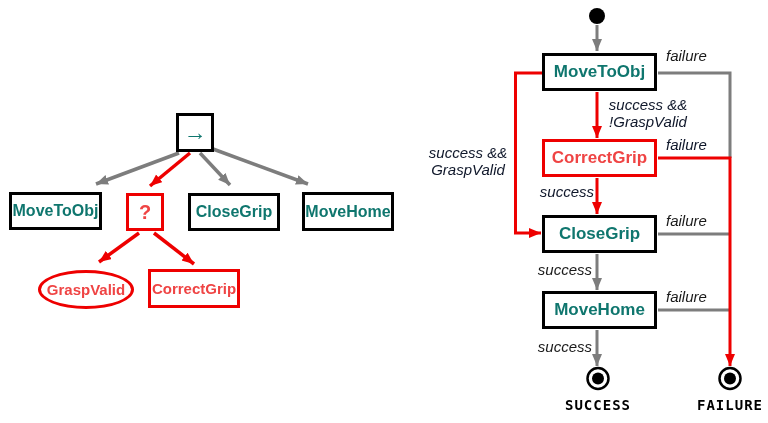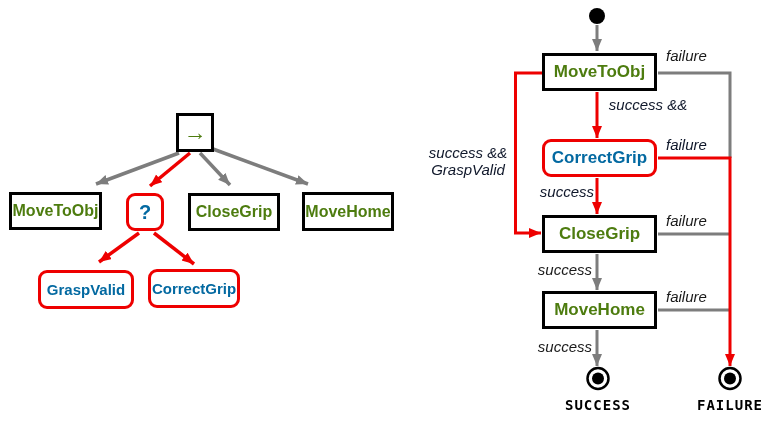--- a/index.html
+++ b/index.html
@@ -2,24 +2,24 @@
 <html><head>
 <meta charset="utf-8">
 <style>
   * { margin:0; padding:0; box-sizing:border-box; }
   body { background:#ffffff; font-family:"Liberation Sans","DejaVu Sans",sans-serif; }
   .stage { position:relative; width:768px; height:423px; background:#ffffff; overflow:hidden; }
   svg.edges { position:absolute; left:0; top:0; width:768px; height:423px; }
 
   .node {
     position:absolute; display:flex; align-items:center; justify-content:center;
-    border:3px solid #000; background:#fff; color:#4d7c0f; font-weight:bold;
+    border:3px solid #000; background:#fff; color:#0f766e; font-weight:bold;
     font-size:16px; text-align:center; white-space:nowrap;
   }
-  .node.red { border-color:#ee0000; color:#0369a1;border-radius:9px; }
+  .node.red { border-color:#ee0000; color:#ef4444; }
   .ellipse { border-radius:50%; }
 
   .lbl {
     position:absolute; font-style:italic; font-size:15px; color:#1a1a1a;
     white-space:nowrap; line-height:17px;
   }
   .lbl.red { color:#0f172a; }
   .lbl.center { text-align:center; }
   .lbl.right { text-align:right; }
 
@@ -100,20 +100,21 @@
   <div class="node sm-cg">CloseGrip</div>
   <div class="node sm-mh">MoveHome</div>
 
   <div class="lbl" style="left:666px; top:47px; width:50px;">failure</div>
   <div class="lbl red" style="left:666px; top:136px; width:50px;">failure</div>
   <div class="lbl" style="left:666px; top:212px; width:50px;">failure</div>
   <div class="lbl" style="left:666px; top:288px; width:50px;">failure</div>
 
   <div class="lbl red center" style="left:600px; top:96px; width:96px;">
     <div>success &amp;&amp;</div>
+    <div>!GraspValid</div>
   </div>
 
   <div class="lbl red center" style="left:422px; top:144px; width:92px;">
     <div>success &amp;&amp;</div>
     <div>GraspValid</div>
   </div>
 
   <div class="lbl red right" style="left:530px; top:183px; width:64px;">success</div>
   <div class="lbl right" style="left:528px; top:261px; width:64px;">success</div>
   <div class="lbl right" style="left:528px; top:338px; width:64px;">success</div>

